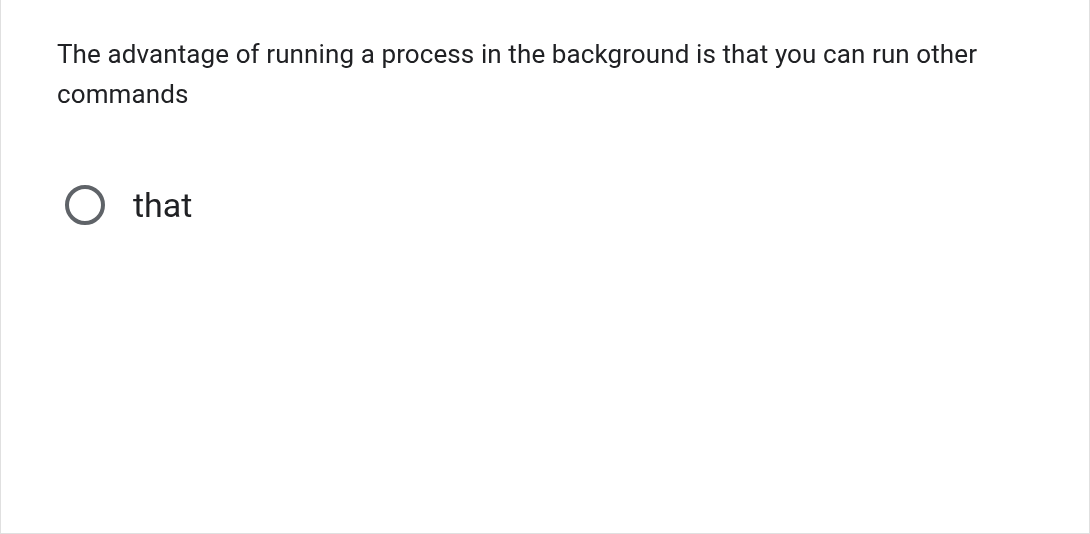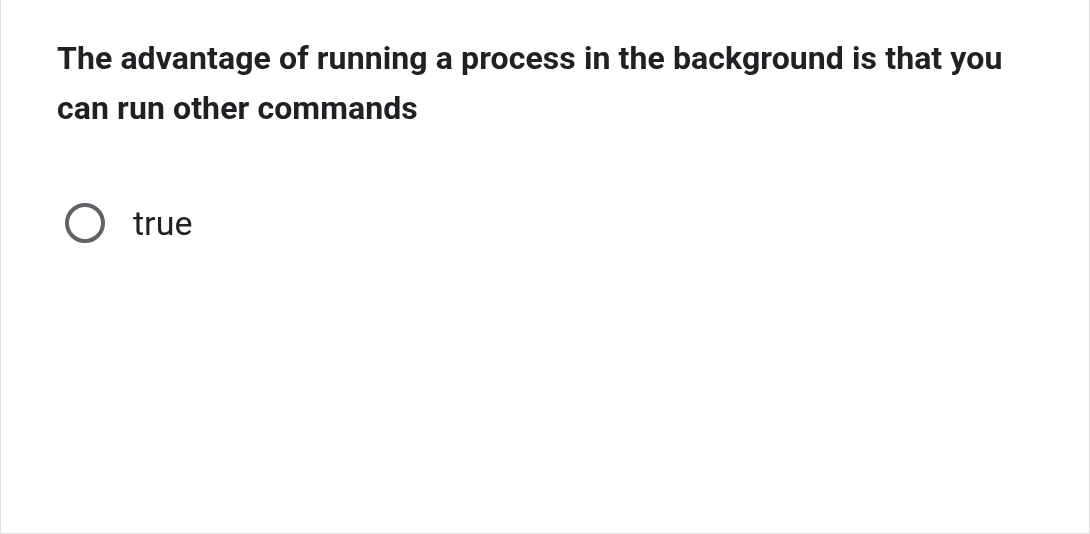--- a/index.html
+++ b/index.html
@@ -13,26 +13,26 @@
       width: 1090px;
       height: 534px;
       overflow: hidden;
       border: 1px solid #e0e0e0;
       border-top: none;
     }
     .container {
       padding: 34px 50px 20px 56px;
     }
     .question-text {
-      font-size: 32px;
+      font-size: 26px;
       line-height: 1.55;
       color: #202124;
       letter-spacing: 0.1px;
       margin-bottom: 70px;
-      font-weight: 700;
+      font-weight: 400;
     }
     .options {
       display: flex;
       flex-direction: column;
       gap: 56px;
       padding-left: 8px;
     }
     .option {
       display: flex;
       align-items: center;
@@ -53,16 +53,16 @@
     }
   </style>
 </head>
 <body>
 
 <div class="container">
   <div class="question-text">The advantage of running a process in the background is that you can run other commands</div>
   <div class="options">
     <div class="option">
       <div class="radio-circle"></div>
-      <div class="option-label">true</div>
+      <div class="option-label">that</div>
     </div>
   </div>
 </div>
 
 </body></html>

